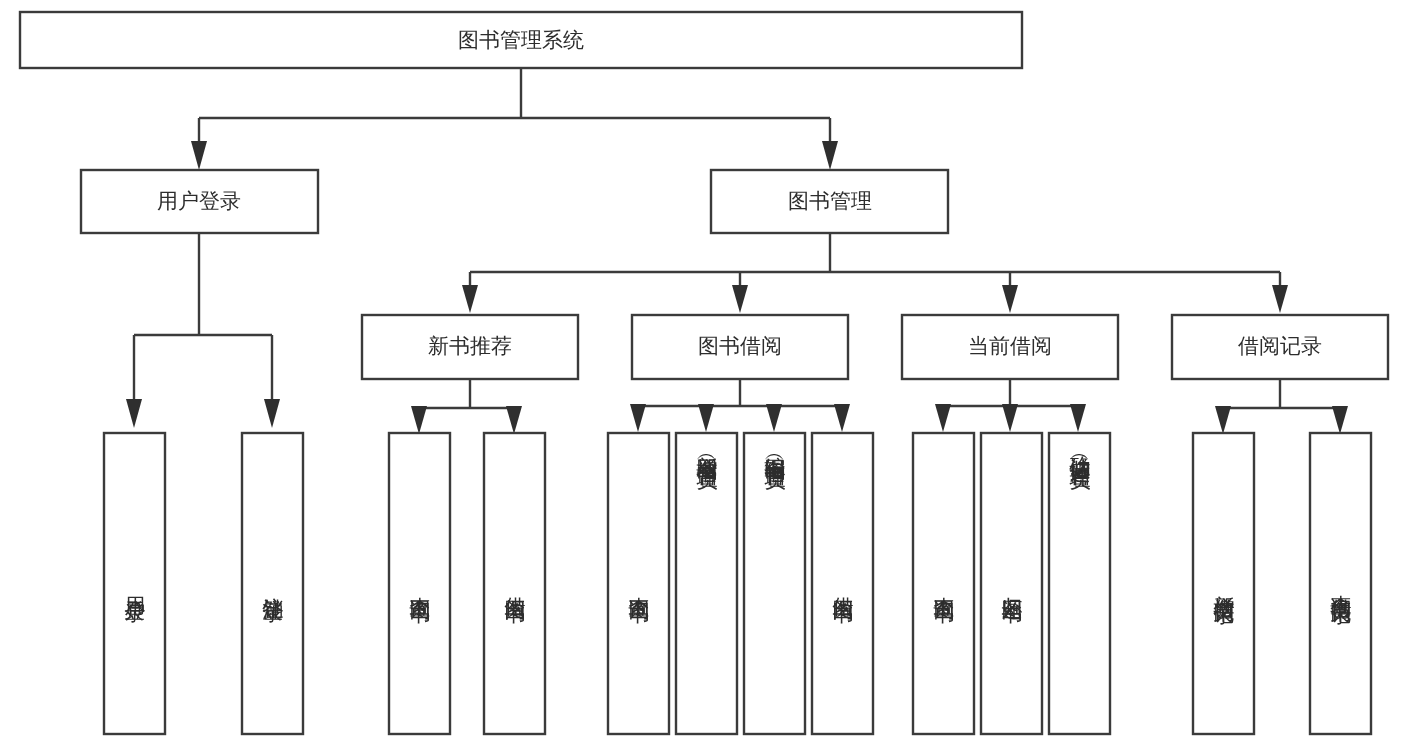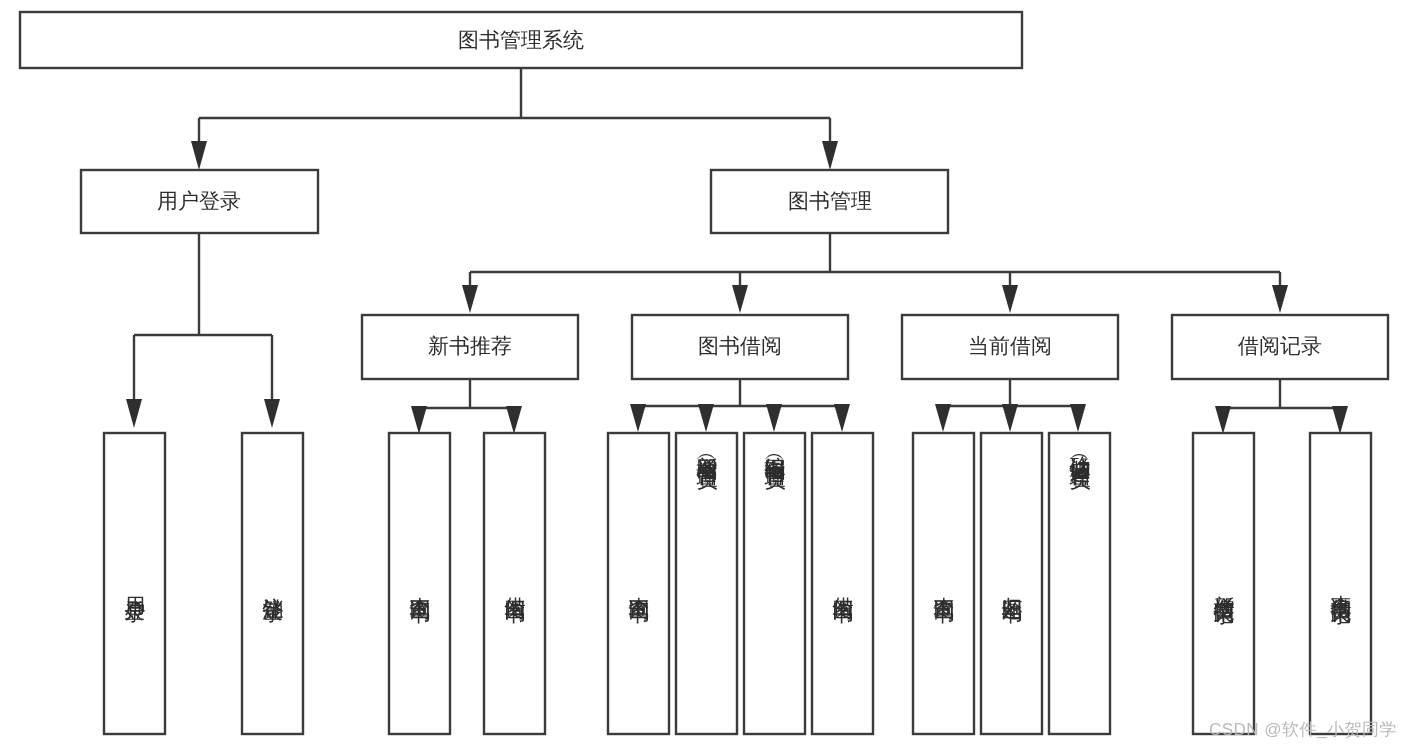--- a/index.html
+++ b/index.html
@@ -239,15 +239,14 @@
   <div class="node-label-v-wrap" style="left:1049px; top:433px; width:61px; height:301px; align-items:flex-start;">
     <span class="node-label-v" style="padding-top:6px;">确认归还（管理员）</span>
   </div>
   <div class="node-label-v-wrap" style="left:1193px; top:433px; width:61px; height:301px;">
     <span class="node-label-v">新增借阅记录</span>
   </div>
   <div class="node-label-v-wrap" style="left:1310px; top:433px; width:61px; height:301px;">
     <span class="node-label-v">查询借阅记录</span>
   </div>
 
-  <div class="watermark">CSDN @软件_小贺同学</div>
 
 </div>
 
 </body></html>

